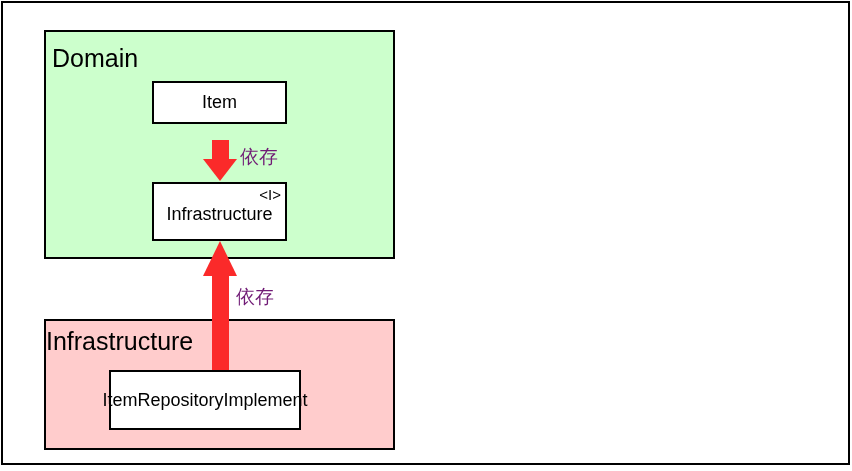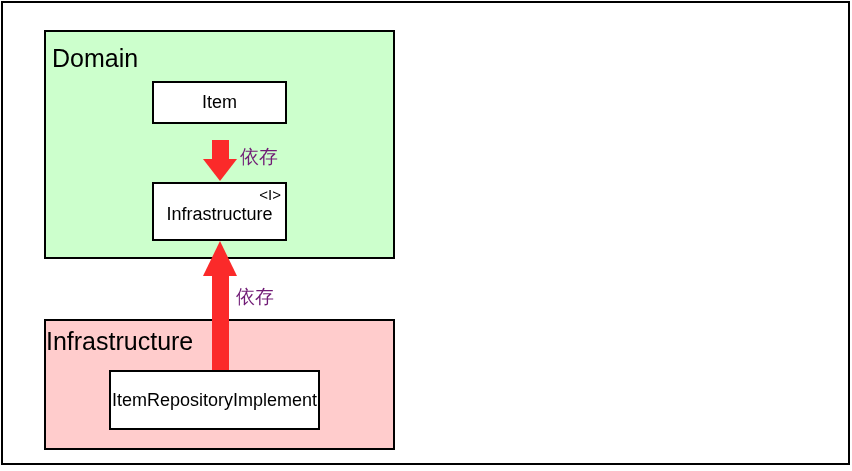--- a/index.html
+++ b/index.html
@@ -27,21 +27,21 @@
   }
   .label-domain { left: 46px; top: 44px; margin-left: 6px; }
   .label-infra  { left: 46px; top: 327px; }
   .node {
     position: absolute; background: #ffffff; border: 2px solid #000;
     z-index: 2; font-size: 18px; color: #000;
   }
   .node-center { display: flex; align-items: center; justify-content: center; }
   .node-item { left: 152px; top: 81px; width: 135px; height: 43px; }
   .node-repo { left: 152px; top: 182px; width: 135px; height: 59px; padding-top: 2px; }
-  .node-impl { left: 109px; top: 370px; width: 211px; height: 60px; }
+  .node-impl { left: 109px; top: 370px; width: 192px; height: 60px; }
   .stereotype {
     display: block; text-align: right; padding-right: 4px;
     font-size: 15px; line-height: 17px;
   }
   .repo-name { display: block; text-align: center; font-size: 18px; line-height: 21px; margin-top: 1px; }
   .arrow { position: absolute; z-index: 3; }
   .arrow-down { left: 203px; top: 140px; width: 34px; height: 41px; }
   .arrow-up   { left: 203px; top: 241px; width: 34px; height: 129px; }
   .edge-label {
     position: absolute; z-index: 3; font-size: 19px; line-height: 1.1;

